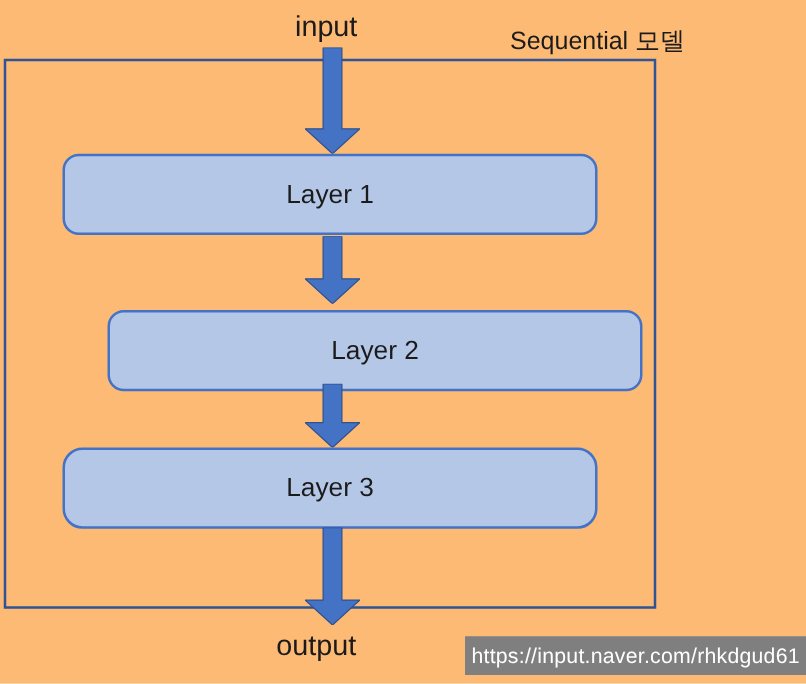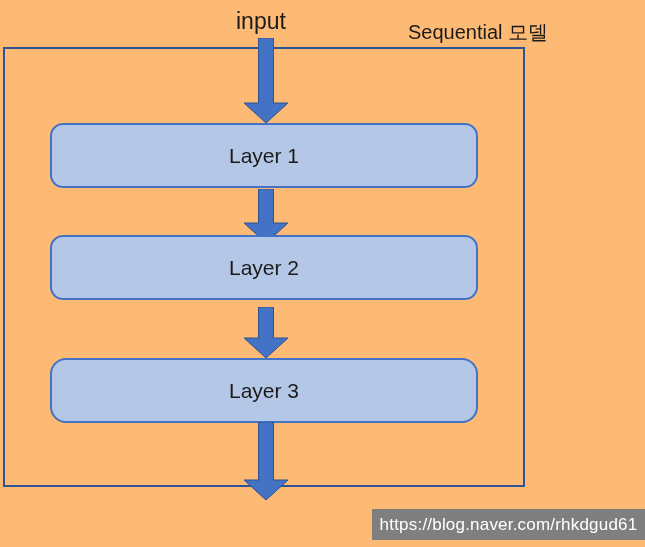--- a/index.html
+++ b/index.html
@@ -55,21 +55,21 @@
     border: 2px solid var(--layer-stroke);
     border-radius: 13px;
     box-sizing: border-box;
     display: flex;
     align-items: center;
     justify-content: center;
     font-size: 21px;
     color: var(--text-color);
   }
   .layer-1 { top: 123px; }
-  .layer-2 { top: 235px; }
+  .layer-2 { top: 248px; margin-left: 36px; }
   .layer-3 { top: 358px; border-radius: 16px; }
   .arrow {
     position: absolute;
     left: 244px;
     display: block;
   }
   .arrow polygon {
     fill: var(--arrow-fill);
     stroke: var(--arrow-stroke);
     stroke-width: 1;
@@ -125,16 +125,17 @@
   </svg>
 
   <div class="layer-box layer-3">
     <span>Layer 3</span>
   </div>
 
   <svg class="arrow arrow-output" width="44" height="78" viewBox="0 0 44 78">
     <polygon points="14.5,0 29.5,0 29.5,58 44,58 22,78 0,58 14.5,58"></polygon>
   </svg>
 
+  <div class="txt output-label">output</div>
 
-  <div class="watermark">https://blog.naver.com/rhkdgud61</div>
+  <div class="watermark">https://input.naver.com/rhkdgud61</div>
 
 </div>
 
 </body></html>

